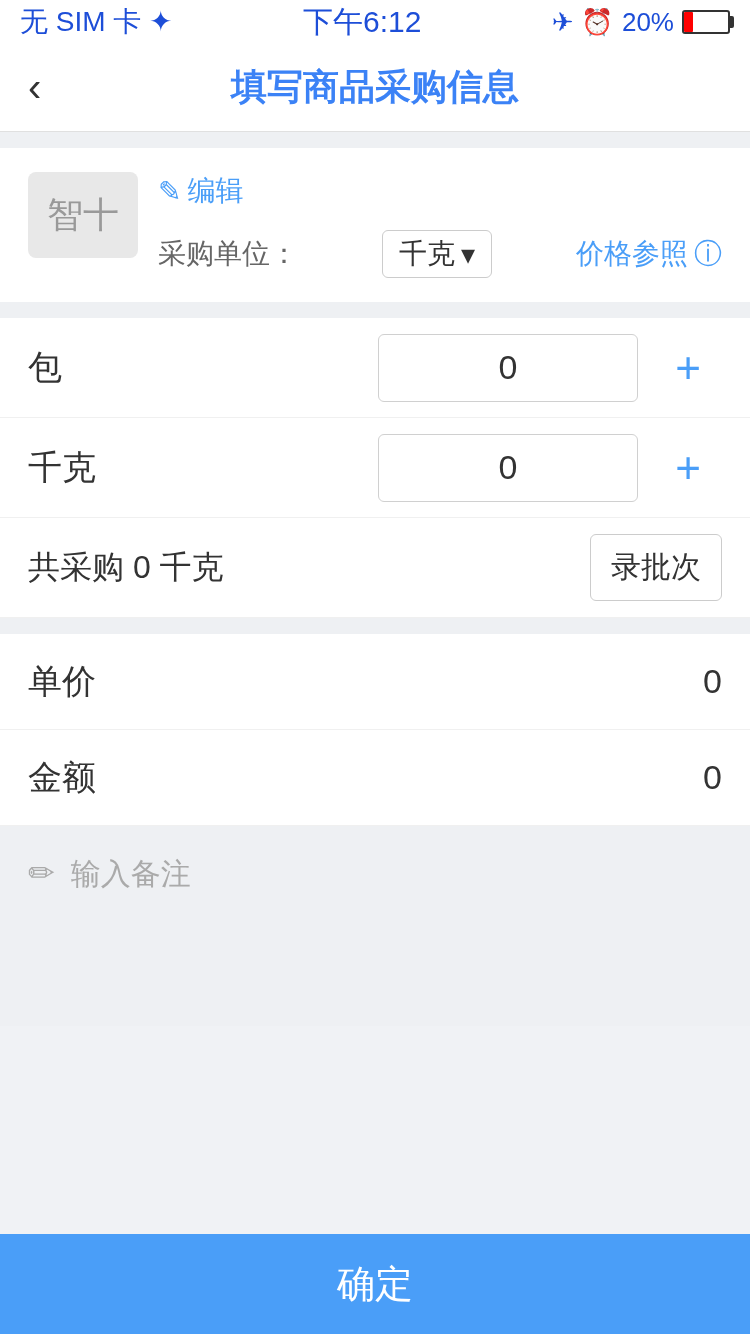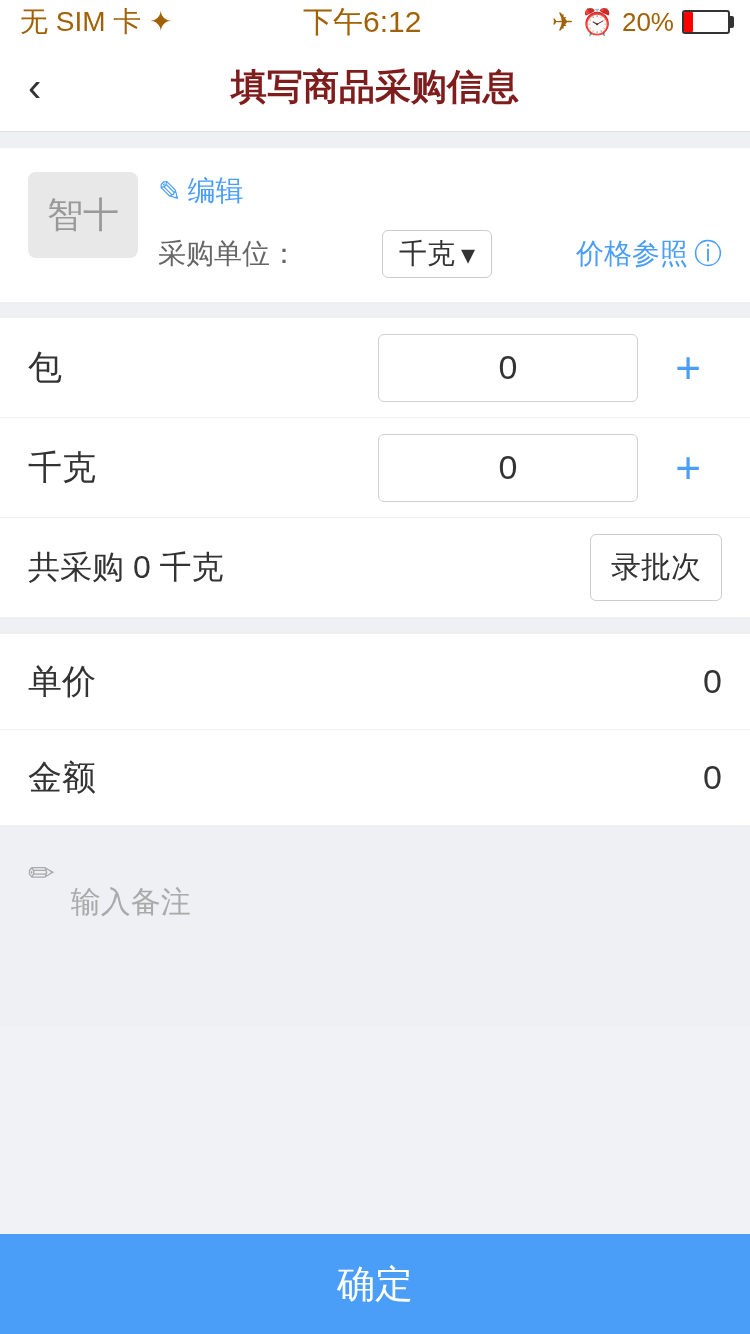--- a/index.html
+++ b/index.html
@@ -16,21 +16,21 @@
     
     .status-bar {
       width: 750px;
       height: 44px;
       background: #fff;
       display: flex;
       align-items: center;
       justify-content: space-between;
       padding: 0 20px;
       font-size: 28px;
-      color: #a16207;
+      color: #1d4ed8;
     }
     .status-left { display: flex; align-items: center; gap: 10px; }
     .status-center { font-size: 30px; font-weight: 500; }
     .status-right { display: flex; align-items: center; gap: 8px; font-size: 26px; }
     .battery-icon {
       width: 48px;
       height: 24px;
       border: 2px solid #333;
       border-radius: 3px;
       position: relative;
@@ -67,21 +67,21 @@
     .nav-back {
       position: absolute;
       left: 28px;
       font-size: 40px;
       color: #333;
       cursor: pointer;
     }
     .nav-title {
       font-size: 36px;
       font-weight: 600;
-      color: #7f1d1d;
+      color: #3b82f6;
     }
 
     
     .divider-thick {
       width: 750px;
       height: 16px;
       background: #eef0f3;
     }
 
     
@@ -261,21 +261,20 @@
       align-items: flex-start;
       gap: 16px;
     }
     .remark-icon {
       font-size: 32px;
       color: #aaa;
     }
     .remark-placeholder {
       font-size: 30px;
       color: #aaa;
-      margin-top: 28px;
     }
 
     
     .confirm-btn {
       position: fixed;
       bottom: 0;
       left: 0;
       width: 750px;
       height: 100px;
       background: #4a9ef8;

